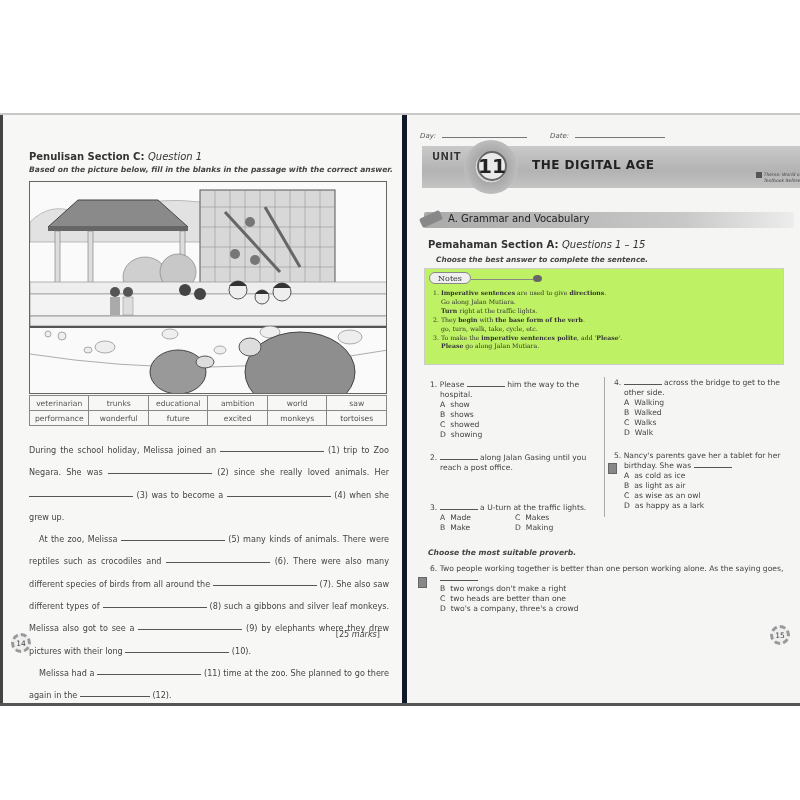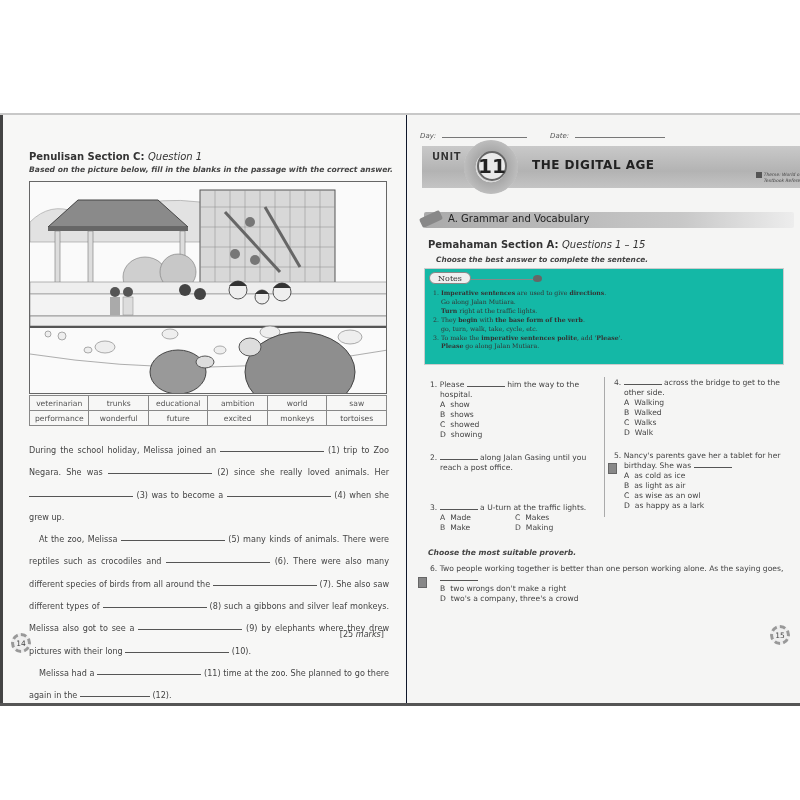--- a/index.html
+++ b/index.html
@@ -7,21 +7,21 @@
     body { font-family: "DejaVu Sans", sans-serif; color: #333; position: relative; }
 
     .spread {
       position: absolute; left: 0; top: 113px; width: 800px; height: 593px;
       background: #f6f6f6;
       border-top: 2px solid #c8c8c8;
       border-bottom: 3px solid #555;
     }
     .spread::before { content:""; position:absolute; left:0; top:0; width:3px; height:100%; background:#444; }
     .page { position: absolute; top: 0; height: 100%; background: #f7f7f6; }
-    .page-left { left: 3px; width: 404px; border-right: 1px solid #0f172a; }
+    .page-left { left: 3px; width: 404px; border-right: 5px solid #0f172a; }
     .page-right { left: 408px; width: 392px; background: #f5f5f4; }
 
     
     .sec-title { position:absolute; left:26px; top:36px; font-size:10px; color:#333; font-weight:bold; }
     .sec-title i { font-style: italic; font-weight: normal; }
     .sec-instr { position:absolute; left:26px; top:50px; font-size:7.6px; font-style:italic; font-weight:bold; color:#444; }
 
     .picture { position:absolute; left:26px; top:66px; width:358px; height:213px; border:1px solid #666; background:#fafafa; overflow:hidden; }
 
     .word-table { position:absolute; left:26px; top:280px; width:358px; border-collapse:collapse; font-size:7.6px; color:#555; }
@@ -51,21 +51,21 @@
     .ref-icon { display:inline-block; width:6px; height:6px; background:#555; margin-right:2px; vertical-align:middle; }
 
     .gv-banner { position:absolute; left:16px; top:97px; width:370px; height:16px; background: linear-gradient(90deg,#aaa,#c8c8c8 70%,#ededed); border-radius:2px; }
     .pencil { position:absolute; left:-4px; top:2px; width:22px; height:10px; background:#888; transform:rotate(-25deg); border-radius:2px; }
     .gv-label { position:absolute; left:24px; top:1px; font-size:10px; color:#222; }
 
     .pem-title { position:absolute; left:20px; top:124px; font-size:10px; font-weight:bold; color:#333; }
     .pem-title i { font-style: italic; font-weight:normal; }
     .pem-instr { position:absolute; left:20px; top:140px; font-size:7.4px; font-style:italic; font-weight:bold; color:#444;margin-left:8px; }
 
-    .notes { position:absolute; left:16px; top:153px; width:360px; height:97px; background:#14b8a6; border:1px solid #ccc; }
+    .notes { position:absolute; left:16px; top:153px; width:360px; height:97px; background:#bef264; border:1px solid #ccc; }
     .notes-tag { position:absolute; left:4px; top:3px; width:42px; height:12px; border:1px solid #888; border-radius:6px; background:#efefef; font-size:8px; color:#333; text-align:center; line-height:11px; font-family:"DejaVu Serif", serif; }
     .notes-line { position:absolute; left:46px; top:10px; width:62px; border-top:1px solid #888; }
     .notes-dot { position:absolute; left:108px; top:6px; width:9px; height:7px; background:#666; border-radius:50%; }
     .notes-body { position:absolute; left:8px; top:20px; font-family:"DejaVu Serif", serif; font-size:6.2px; line-height:8.9px; color:#333; }
     .notes-body .ind { padding-left:8px; }
     .notes-body b { font-weight: bold; }
 
     .col-divider { position:absolute; left:196px; top:262px; height:140px; border-left:1px solid #aaa; }
     .q { position:absolute; font-size:7.6px; color:#444; line-height:10px; }
     .q .stem { padding-left:10px; text-indent:-10px; }
@@ -306,18 +306,19 @@
       <div class="opt"><b>C</b><span>as wise as an owl</span></div>
       <div class="opt"><b>D</b><span>as happy as a lark</span></div>
     </div>
 
     <div class="proverb-instr">Choose the most suitable proverb.</div>
 
     <div class="side-icon" style="left:10px; top:462px;"></div>
     <div class="q" style="left:22px; top:449px; width:362px;">
       <div class="stem"><span>6.</span> <span>Two people working together is better than one person working alone. As the saying goes,</span><br><span class="qblank"></span></div>
       <div class="opt"><b>B</b><span>two wrongs don't make a right</span></div>
+      <div class="opt"><b>C</b><span>two heads are better than one</span></div>
       <div class="opt"><b>D</b><span>two's a company, three's a crowd</span></div>
     </div>
 
     <div class="page-num pn-right">15</div>
   </div>
 </div>
 
 </body></html>

